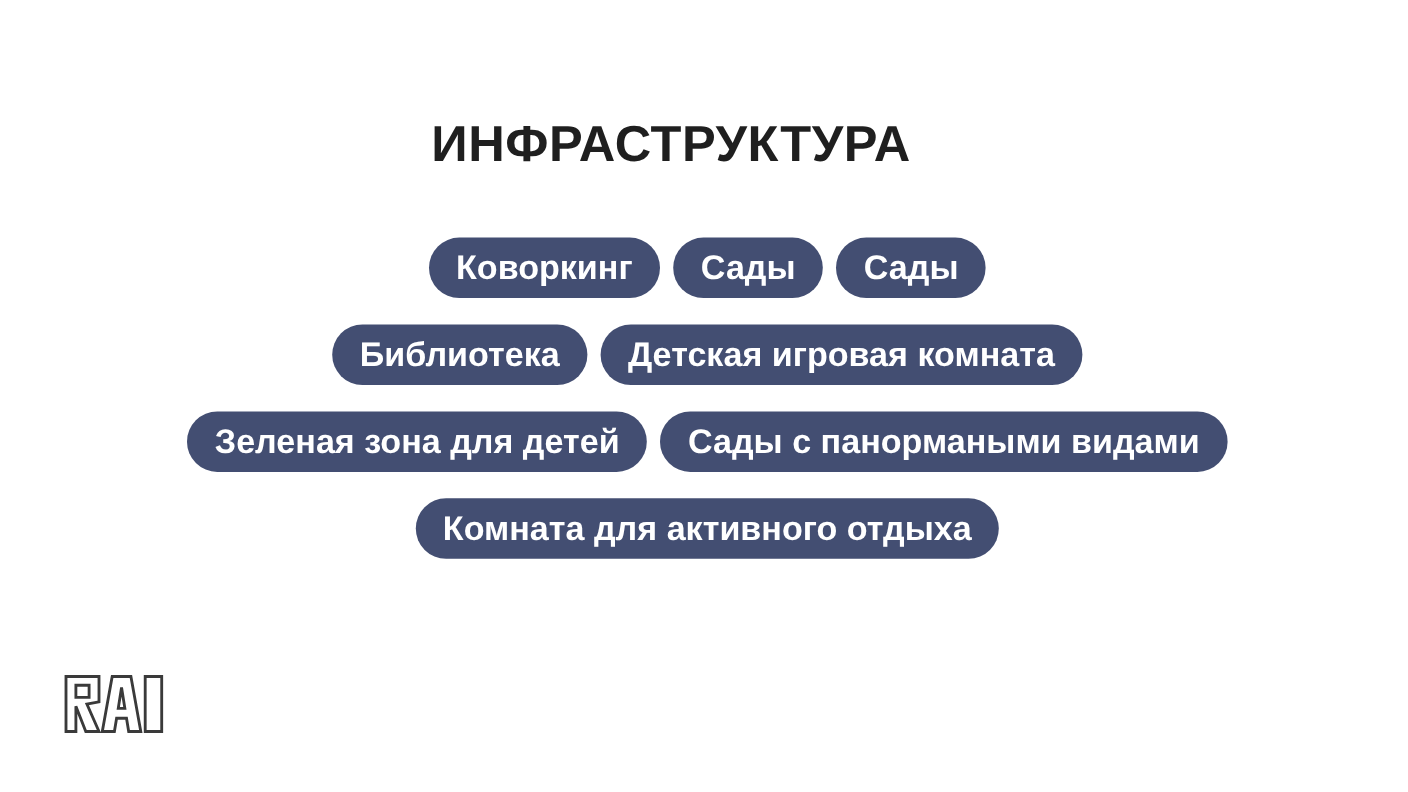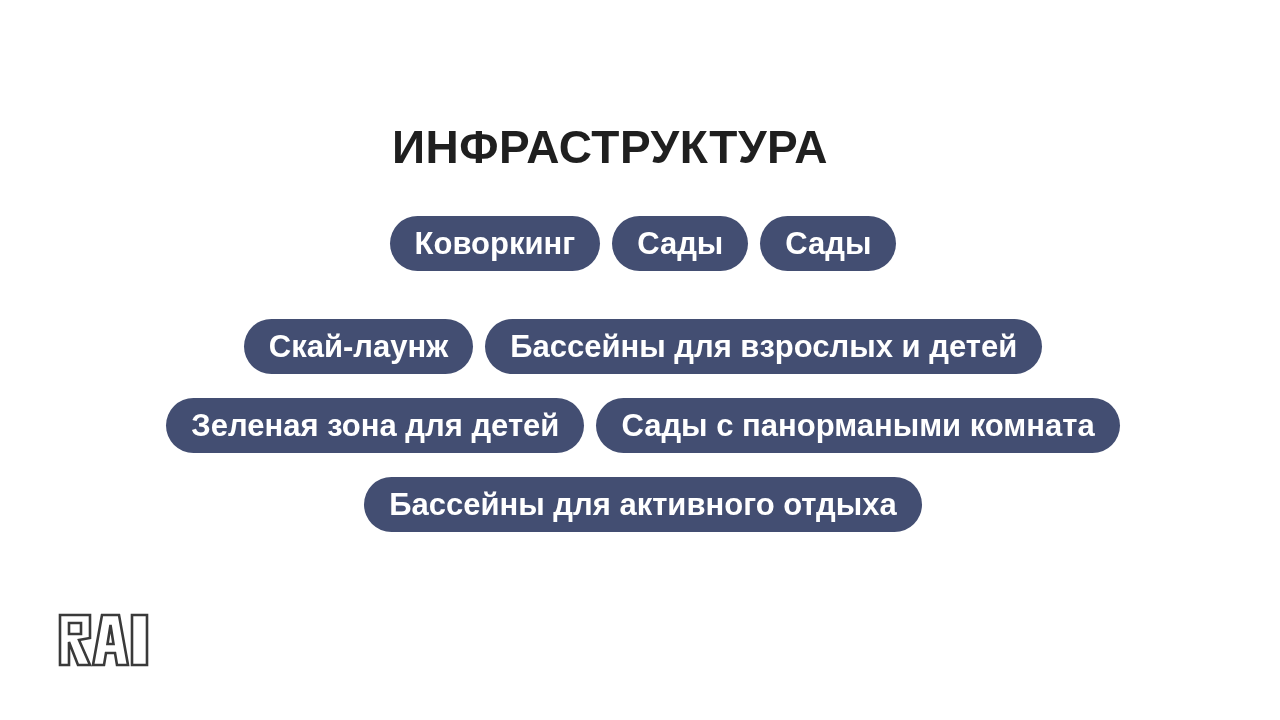--- a/index.html
+++ b/index.html
@@ -20,21 +20,21 @@
     position: absolute;
     inset: 0;
     width: 1280px;
     height: 720px;
     background: #ffffff;
   }
 
   
   .slide-title {
     position: absolute;
-    top: 122px;
+    top: 105px;
     left: 0;
     width: 1220px;
     text-align: center;
     font-size: 46px;
     font-weight: 700;
     letter-spacing: 0.5px;
     color: #1f1f1f;
     line-height: 1.1;
     white-space: nowrap;
   }
@@ -99,34 +99,32 @@
 
   <div class="pill-cloud">
 
     <div class="pill-row">
       <div class="pill">Коворкинг</div>
       <div class="pill">Сады</div>
       <div class="pill">Сады</div>
     </div>
 
     <div class="pill-row">
+      <div class="pill">Библиотека</div>
+      <div class="pill">Детская игровая комната</div>
+    </div>
+
+
+    <div class="pill-row">
+      <div class="pill">Зеленая зона для детей</div>
+      <div class="pill">Сады с панормаными видами</div>
     </div>
 
     <div class="pill-row">
-      <div class="pill">Скай-лаунж</div>
-      <div class="pill">Бассейны для взрослых и детей</div>
-    </div>
-
-    <div class="pill-row">
-      <div class="pill">Зеленая зона для детей</div>
-      <div class="pill">Сады с панормаными комната</div>
-    </div>
-
-    <div class="pill-row">
-      <div class="pill">Бассейны для активного отдыха</div>
+      <div class="pill">Комната для активного отдыха</div>
     </div>
 
   </div>
 
   <div class="logo">
     <svg viewBox="0 0 104 56" xmlns="http://www.w3.org/2000/svg" aria-label="RAI">
       <g fill="none" stroke="#3A3A3A" stroke-width="2.6" stroke-linejoin="miter">
 
         <path d="M3 53 L3 3 L33 3 L33 26 L22 28 L33 53 L21 53 L12 30 L12 53 Z
                  M12 11 L12 22 L24 22 L24 11 Z"></path>

